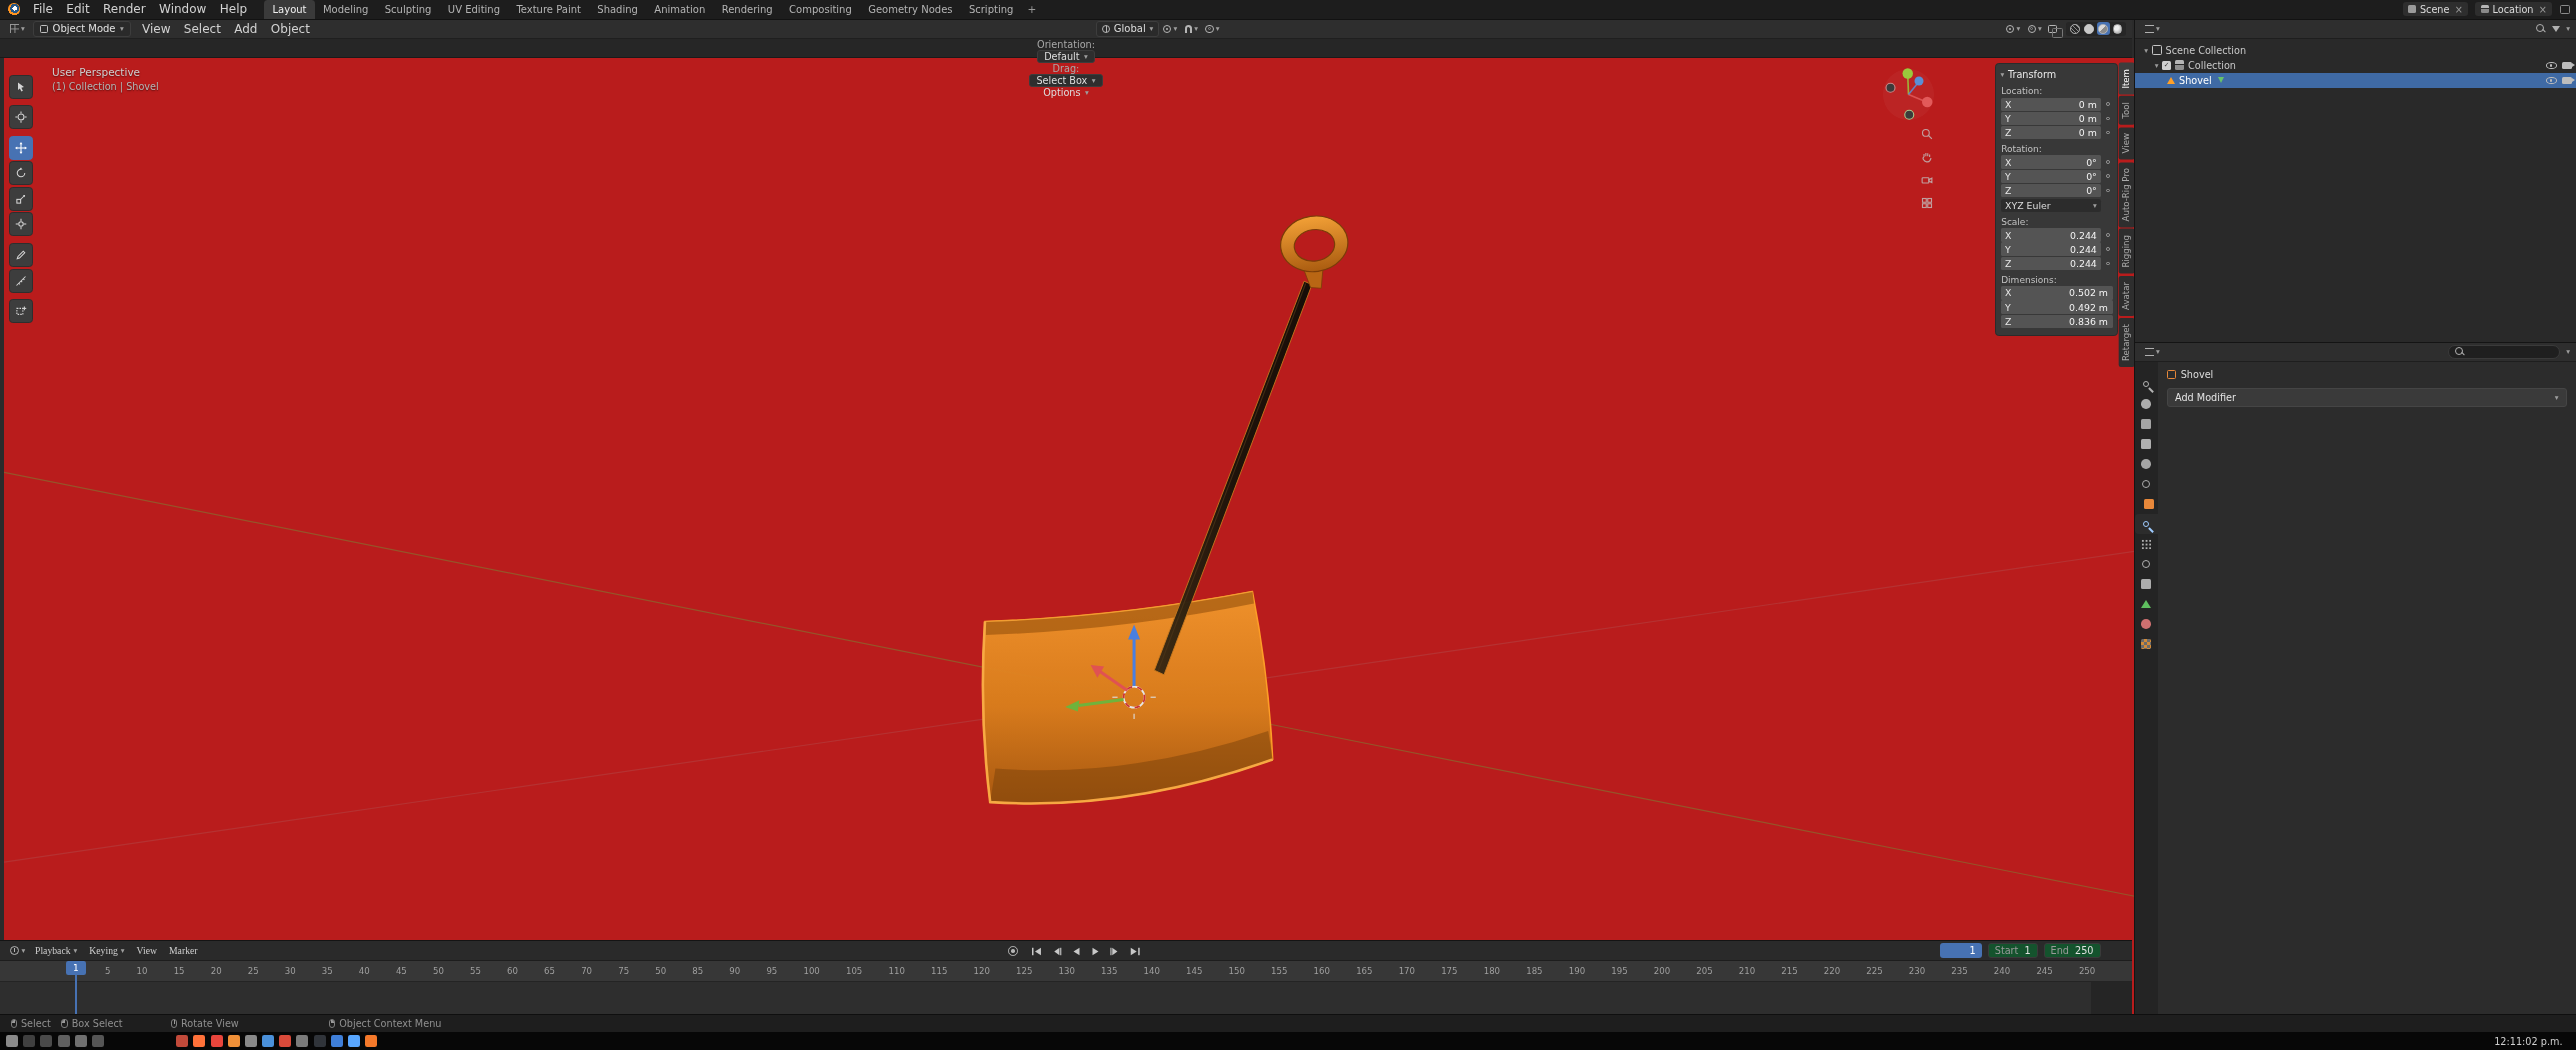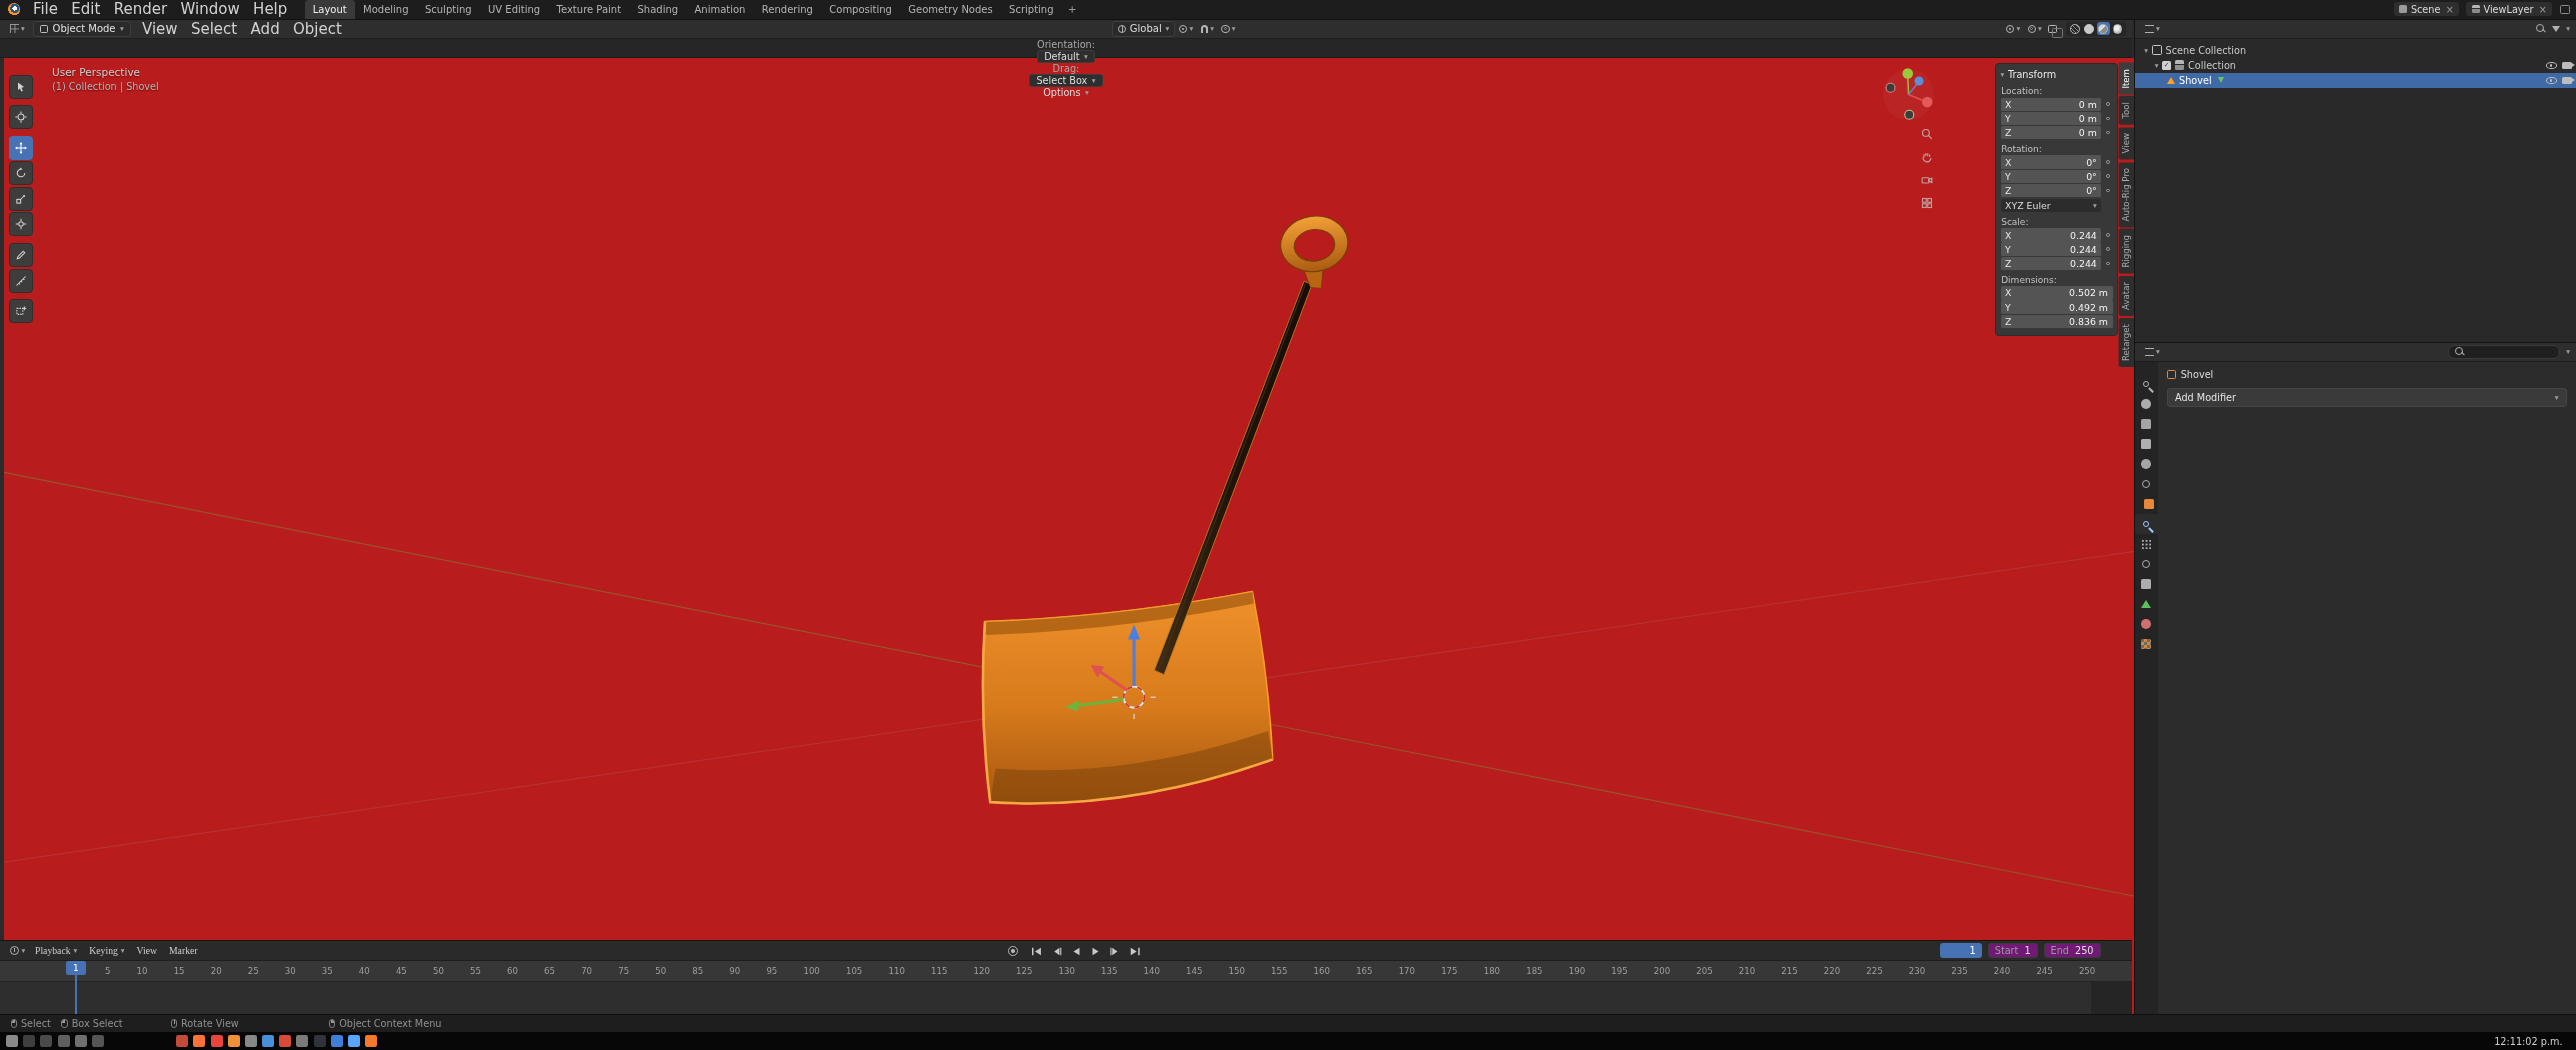--- a/index.html
+++ b/index.html
@@ -12,21 +12,21 @@
   .noi { pointer-events:none; }
 
   
   .topbar { position:absolute; left:0; top:0; width:2576px; height:19.5px;
     background:#1d1d1d; border-bottom:0.7px solid #121212;
     display:flex; align-items:center; padding:0 6px; z-index:30; }
   .blender-logo { width:12.7px; height:12.7px; border-radius:50%;
     background:radial-gradient(circle at 55% 42%, #fff 0 2.2px, #265787 2.2px 4.5px, #ff9421 4.5px 6.7px, transparent 6.7px);
     margin:0 6px 0 1.5px; }
   .menu-item { padding:0 6.7px; height:16.5px; display:flex; align-items:center;
-    color:#d2d2d2; font-size:15px; border-radius:3px; }
+    color:#d2d2d2; font-size:12px; border-radius:3px; }
   .ws-tabs { display:flex; align-items:flex-end; height:100%; margin-left:10.5px; }
   .ws-tab { padding:0 8.2px; height:19px; display:flex; align-items:center;
     color:#b4b4b4; font-size:10px; border-radius:3.7px 3.7px 0 0; }
   .ws-tab.active { background:#3a3a3a; color:#f0f0f0; }
   .ws-add { color:#9a9a9a; padding:0 6px; font-size:10.5px; }
   .topbar-spacer { flex:1; }
   .db-widget { display:flex; align-items:center; gap:3.7px; background:#2e2e2e;
     border-radius:3px; height:14.2px; padding:0 5.2px; margin-left:7.5px; font-size:9.7px; color:#dcdcdc; }
   .db-icon { width:8.2px; height:8.2px; background:#9a9a9a; border-radius:1.5px; display:inline-block; }
   .db-icon.layers { background:linear-gradient(#b5b5b5 0 3px, transparent 3px 4.5px, #8a8a8a 4.5px 7.5px); }
@@ -194,21 +194,21 @@
   .clock-glyph:after { content:""; position:absolute; left:3.7px; top:1.5px; width:1.1px; height:3.7px; background:#b5b5b5; }
   .tl-menu { padding:0 6px; color:#cfcfcf; display:flex; align-items:center; gap:3px;font-family:Liberation Serif, serif; }
   .transport { position:absolute; left: 1008px; top:0; height:20px; display:flex; align-items:center; gap:4.5px; }
   .tbtn { width:15px; height:15px; display:flex; align-items:center; justify-content:center; border-radius:2.2px; }
   .tbtn svg { fill:#c8c8c8; stroke:none; }
   .autokey { width:9.7px; height:9.7px; border:1.1px solid #b5b5b5; border-radius:50%; margin-right:7.5px; position:relative; }
   .autokey:after { content:""; position:absolute; inset:2.2px; border-radius:50%; background:#b5b5b5; }
   .tl-right { margin-left:auto; display:flex; align-items:center; gap:6px; padding-right:25.5px; }
   .frame-field { width:42px; height:15px; background:#4772b3; border-radius:3px; color:#fff;
     display:flex; align-items:center; justify-content:flex-end; padding:0 6px; font-size:9.7px; }
-  .range-field { height:15px; background:#701a75; border:0.7px solid #3a3a3a; border-radius:3px;
+  .range-field { height:15px; background:#14532d; border:0.7px solid #3a3a3a; border-radius:3px;
     display:flex; align-items:center; gap:6px; padding:0 6px; font-size:9.7px; }
   .range-field .rl { color:#9a9a9a; } .range-field .rv { color:#e0e0e0; }
   .tl-ruler { position:relative; height:21px; background:#373737; border-bottom:0.7px solid #242424; }
   .ruler-labels { position:absolute; left:105px; right:36px; top:0; bottom:0;
     display:flex; justify-content:space-between; align-items:center; }
   .frame-label { font-size:8.6px; color:#9f9f9f; }
   .tl-body { position:relative; height:31.5px; background:#2e2e2e; }
   .tl-after-end { position:absolute; left:2091px; right:0; top:0; bottom:0; background:rgba(0,0,0,.18); }
   .playhead { position:absolute; left:75px; top:20px; width:1.5px; height:53px; background:#4772b3; z-index:3; }
   .playhead-badge { position:absolute; left:-9px; top:0; width:19.5px; height:14.2px; background:#4772b3;
@@ -263,21 +263,21 @@
       </div>
     <span class="ws-add">+</span>
     <span class="topbar-spacer noi"></span>
     <div class="db-widget">
       <span class="db-icon"></span>
       <span>Scene</span>
       <span class="db-x">×</span>
     </div>
     <div class="db-widget">
       <span class="db-icon layers"></span>
-      <span>ViewLayer</span>
+      <span>Location</span>
       <span class="db-x">×</span>
     </div>
     <span class="tb-endicon"></span>
   </div>
 
   <div class="vp-header">
     <span class="hdr-iconbtn">
       <span class="grid-glyph"></span>
       <span class="caret">▾</span>
     </span>

